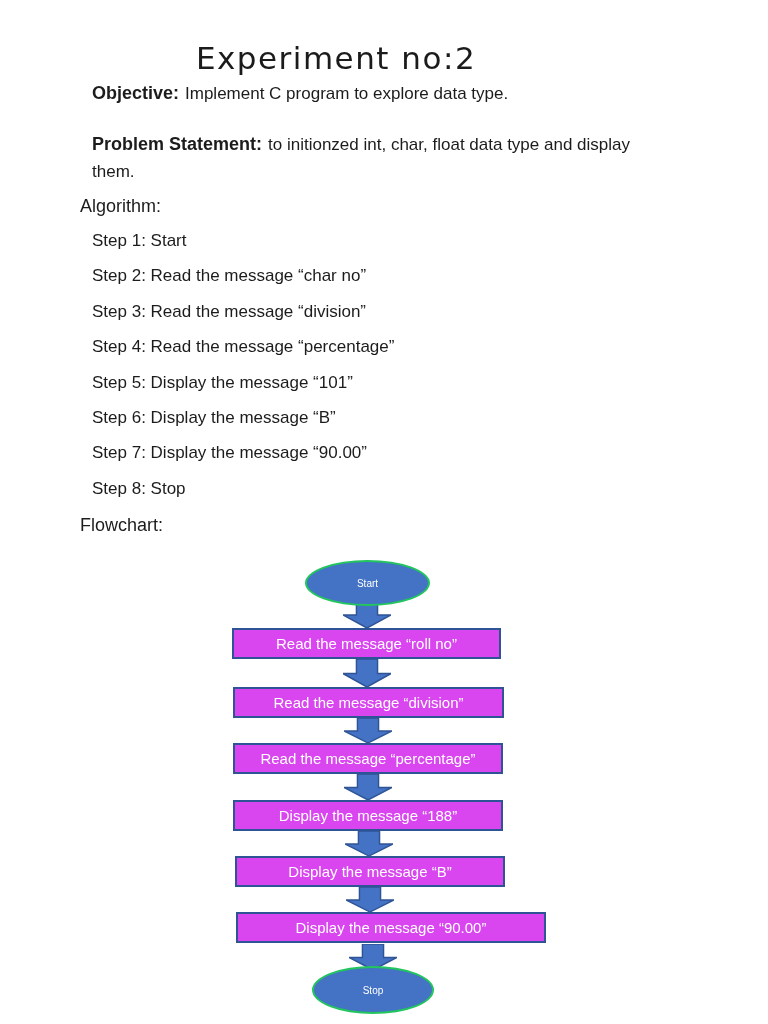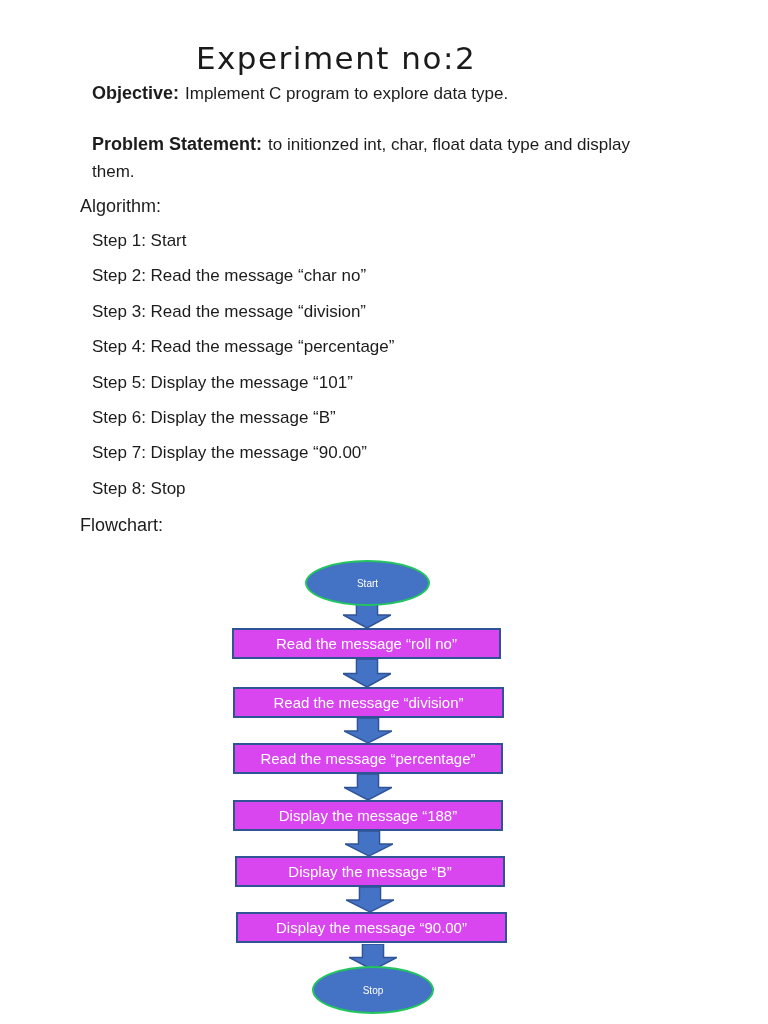--- a/index.html
+++ b/index.html
@@ -99,18 +99,18 @@
         <polygon points="14,0 36,0 36,14 50,14 25,27 0,14 14,14"></polygon>
       </svg>
 
     <div class="fc-ellipse fc-start">Start</div>
 
     <div class="fc-rect" style="left:232px;top:73px;width:269px">Read the message “roll no”</div>
     <div class="fc-rect" style="left:233px;top:188px;width:270px">Read the message “percentage”</div>
     <div class="fc-rect" style="left:233px;top:132px;width:271px">Read the message “division”</div>
     <div class="fc-rect" style="left:233px;top:245px;width:270px">Display the message “188”</div>
     <div class="fc-rect" style="left:235px;top:301px;width:270px">Display the message “B”</div>
-    <div class="fc-rect" style="left:236px;top:357px;width:271px">Display the message “90.00”</div>
+    <div class="fc-rect" style="left:236px;top:357px;width:310px">Display the message “90.00”</div>
 
     <div class="fc-ellipse fc-stop">Stop</div>
   </div>
 
 </div>
 
 </body></html>

